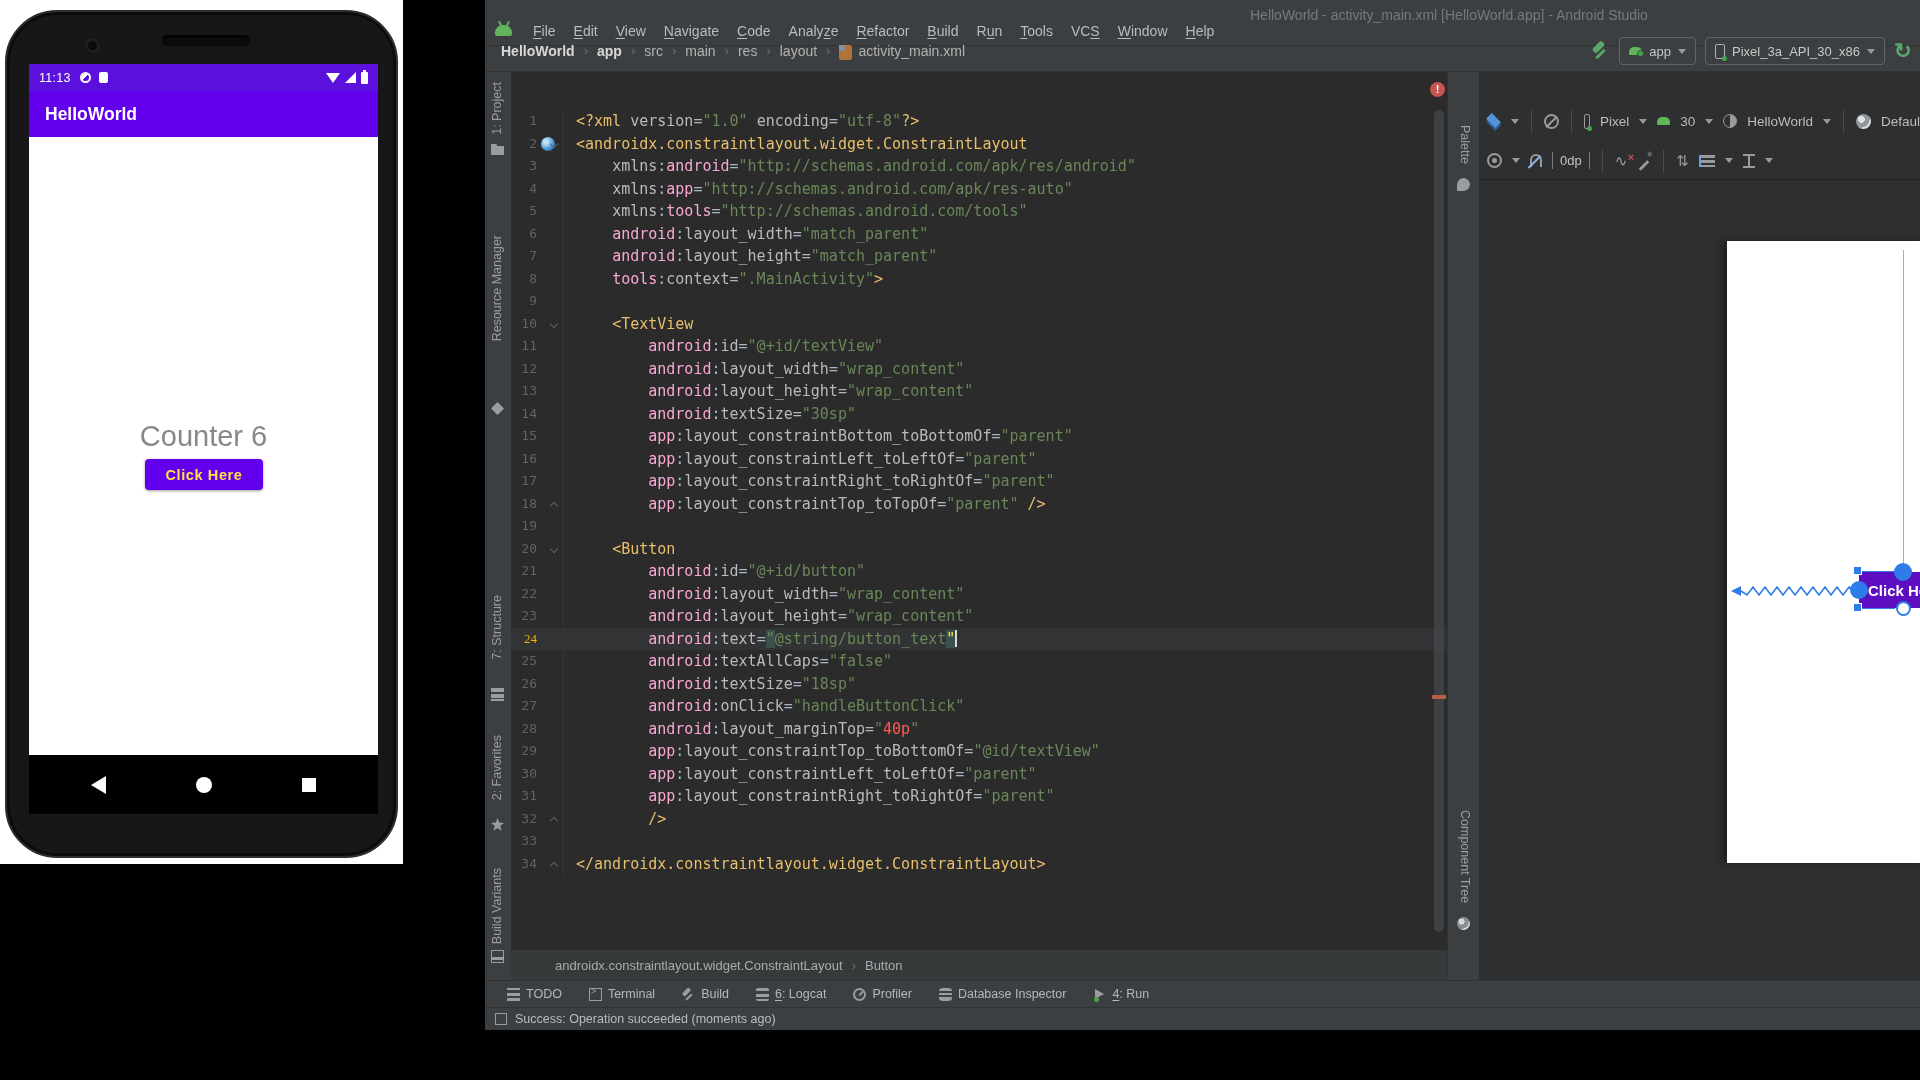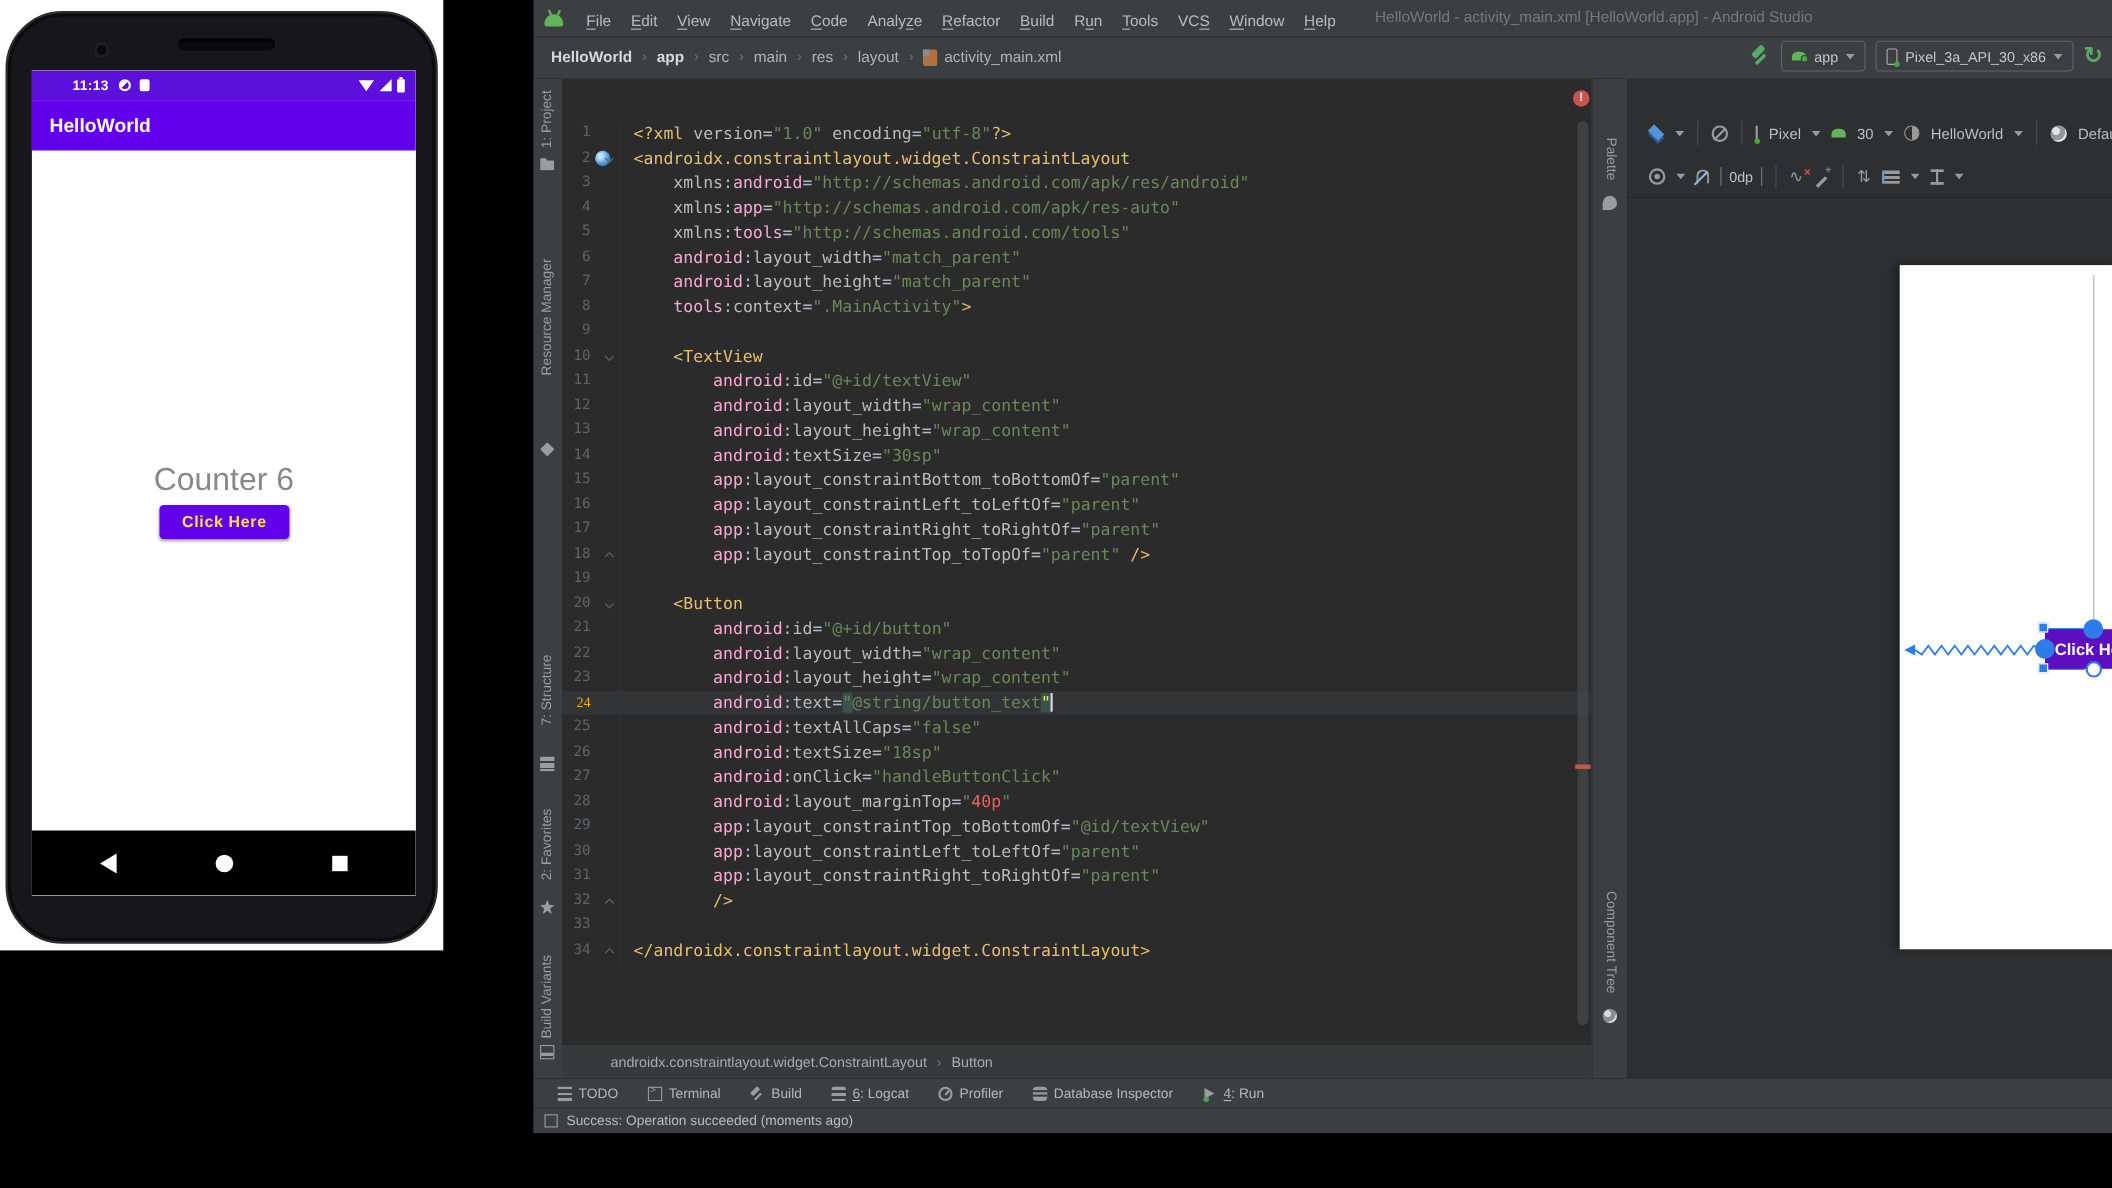--- a/index.html
+++ b/index.html
@@ -11,21 +11,21 @@
   .emu-backdrop{left:0;top:0;width:403px;height:864px;background:#fff;}
   .phone{left:5px;top:10px;width:393px;height:848px;background:#17171a;border:2px solid #2e2e31;
          border-radius:52px;box-sizing:border-box;box-shadow:inset 0 0 0 3px #0c0c0e;}
   .cam{left:78px;top:26px;width:15px;height:15px;border-radius:50%;background:#0a0a0c;
        box-shadow:inset 0 0 0 3px #1f1f22;}
   .speaker{left:155px;top:23px;width:88px;height:11px;border-radius:6px;background:#0b0b0d;
            box-shadow:inset 0 2px 2px #000;}
   .screen{left:22px;top:52px;width:349px;height:750px;background:#fff;overflow:hidden;}
   .andr-status{left:0;top:0;width:100%;height:27px;background:#5b10dc;display:flex;align-items:center;
                color:#fff;font-size:12.5px;box-sizing:border-box;padding:0 10px;}
-  .andr-status .time{font-weight:bold;letter-spacing:.3px;margin-left:27px;}
+  .andr-status .time{font-weight:normal;letter-spacing:.3px;}
   .st-ico1{width:11px;height:11px;border-radius:50%;border:2px solid #fff;box-sizing:border-box;margin-left:9px;
            background:linear-gradient(135deg,#fff 45%,transparent 46%);}
   .st-ico2{width:9px;height:11px;border-radius:2px;background:#fff;margin-left:8px;}
   .st-right{margin-left:auto;display:flex;align-items:center;gap:5px;}
   .wifi-tri{width:0;height:0;border-left:7px solid transparent;border-right:7px solid transparent;border-top:10px solid #fff;}
   .sig-tri{width:0;height:0;border-left:11px solid transparent;border-bottom:11px solid #fff;}
   .batt{width:7px;height:12px;background:#fff;border-radius:1px;position:relative;}
   .batt:before{content:"";position:absolute;top:-2px;left:2px;width:3px;height:2px;background:#fff;}
   .andr-appbar{left:0;top:27px;width:100%;height:46px;background:#6200ee;display:flex;align-items:center;
                color:#fff;font-size:17.5px;font-weight:bold;box-sizing:border-box;padding:0 16px;}
@@ -35,21 +35,21 @@
              color:#fde047;font-weight:bold;font-size:14.5px;letter-spacing:.6px;display:flex;align-items:center;
              justify-content:center;box-shadow:0 1px 3px rgba(0,0,0,.4);font-family:"Liberation Sans",sans-serif;}
   .andr-nav{left:0;bottom:0;width:100%;height:59px;background:#000;display:flex;align-items:center;
             justify-content:space-between;box-sizing:border-box;padding:0 62px;}
   .nav-back{width:0;height:0;border-top:9px solid transparent;border-bottom:9px solid transparent;border-right:15px solid #fff;}
   .nav-home{width:16px;height:16px;border-radius:50%;background:#fff;}
   .nav-recents{width:14px;height:14px;background:#fff;}
 
   
   .ide{left:485px;top:0;width:1435px;height:1030px;background:#3c3f41;overflow:hidden;color:#bbb;}
-  .menubar{left:0;top:4px;width:100%;height:30px;display:flex;align-items:center;padding-left:10px;box-sizing:border-box;
+  .menubar{left:0;top:16px;width:100%;height:30px;display:flex;align-items:center;padding-left:10px;box-sizing:border-box;
            border-bottom:1px solid #323232;font-size:14px;}
   .droid-logo{width:17px;height:11px;background:#62b35c;border-radius:8px 8px 2px 2px;margin-right:12px;position:relative;}
   .droid-logo:before,.droid-logo:after{content:"";position:absolute;top:-4px;width:1.5px;height:5px;background:#62b35c;}
   .droid-logo:before{left:4px;transform:rotate(-25deg);}
   .droid-logo:after{right:4px;transform:rotate(25deg);}
   .menu-item{padding:2px 9px;color:#bbb;cursor:default;}
   .menu-item u{text-decoration:underline;text-underline-offset:2px;}
   .win-title{left:765px;top:0;height:30px;display:flex;align-items:center;color:#787878;font-size:14px;white-space:nowrap;}
 
   .nav2{left:0;top:30px;width:100%;height:42px;border-bottom:1px solid #323232;display:flex;align-items:center;
@@ -112,21 +112,21 @@
   .sb-thumb{right:3px;top:38px;width:10px;height:822px;background:#494c4e;border-radius:5px;opacity:.65;}
   .sb-badge{right:2px;top:10px;width:15px;height:15px;border-radius:50%;background:#c75450;color:#fff;
             font-size:11px;font-weight:bold;text-align:center;line-height:15px;}
   .sb-tick{right:1px;top:623px;width:14px;height:4px;background:#bc5b4b;}
 
   .xml-bc{left:26px;top:877px;width:936px;height:31px;background:#363a3b;border-top:1px solid #2b2b2b;
           display:flex;align-items:center;padding-left:44px;box-sizing:border-box;font-size:13px;color:#a9abad;}
 
   
   .design{left:994px;top:0;width:441px;height:908px;background:#2d2f30;overflow:hidden;}
-  .dtb{position:absolute;left:0;width:100%;display:flex;align-items:center;gap:10px;padding-left:20px;box-sizing:border-box;font-size:13.5px;color:#bcbcbc;}
+  .dtb{position:absolute;left:0;width:100%;display:flex;align-items:center;gap:10px;padding-left:8px;box-sizing:border-box;font-size:13.5px;color:#bcbcbc;}
   .dtb1{top:28px;height:42px;}
   .dtb2{top:70px;height:38px;border-bottom:1px solid #222425;}
   .dsep{width:1px;height:22px;background:#4a4d4f;margin:0 2px;flex:none;}
   .d-layers{width:14px;height:14px;position:relative;flex:none;}
   .d-layers:before,.d-layers:after{content:"";position:absolute;left:0;width:13px;height:13px;transform:rotate(45deg) scaleY(.62);}
   .d-layers:before{top:3px;background:#2b5d8f;}
   .d-layers:after{top:0;background:#5394d8;}
   .d-circ-slash{width:15px;height:15px;border:2px solid #9a9a9a;border-radius:50%;box-sizing:border-box;position:relative;flex:none;}
   .d-circ-slash:after{content:"";position:absolute;left:-2px;top:5px;width:15px;height:2px;background:#9a9a9a;transform:rotate(-45deg);}
   .d-droid{width:13px;height:8px;background:#62b35c;border-radius:5px 5px 1px 1px;flex:none;}

